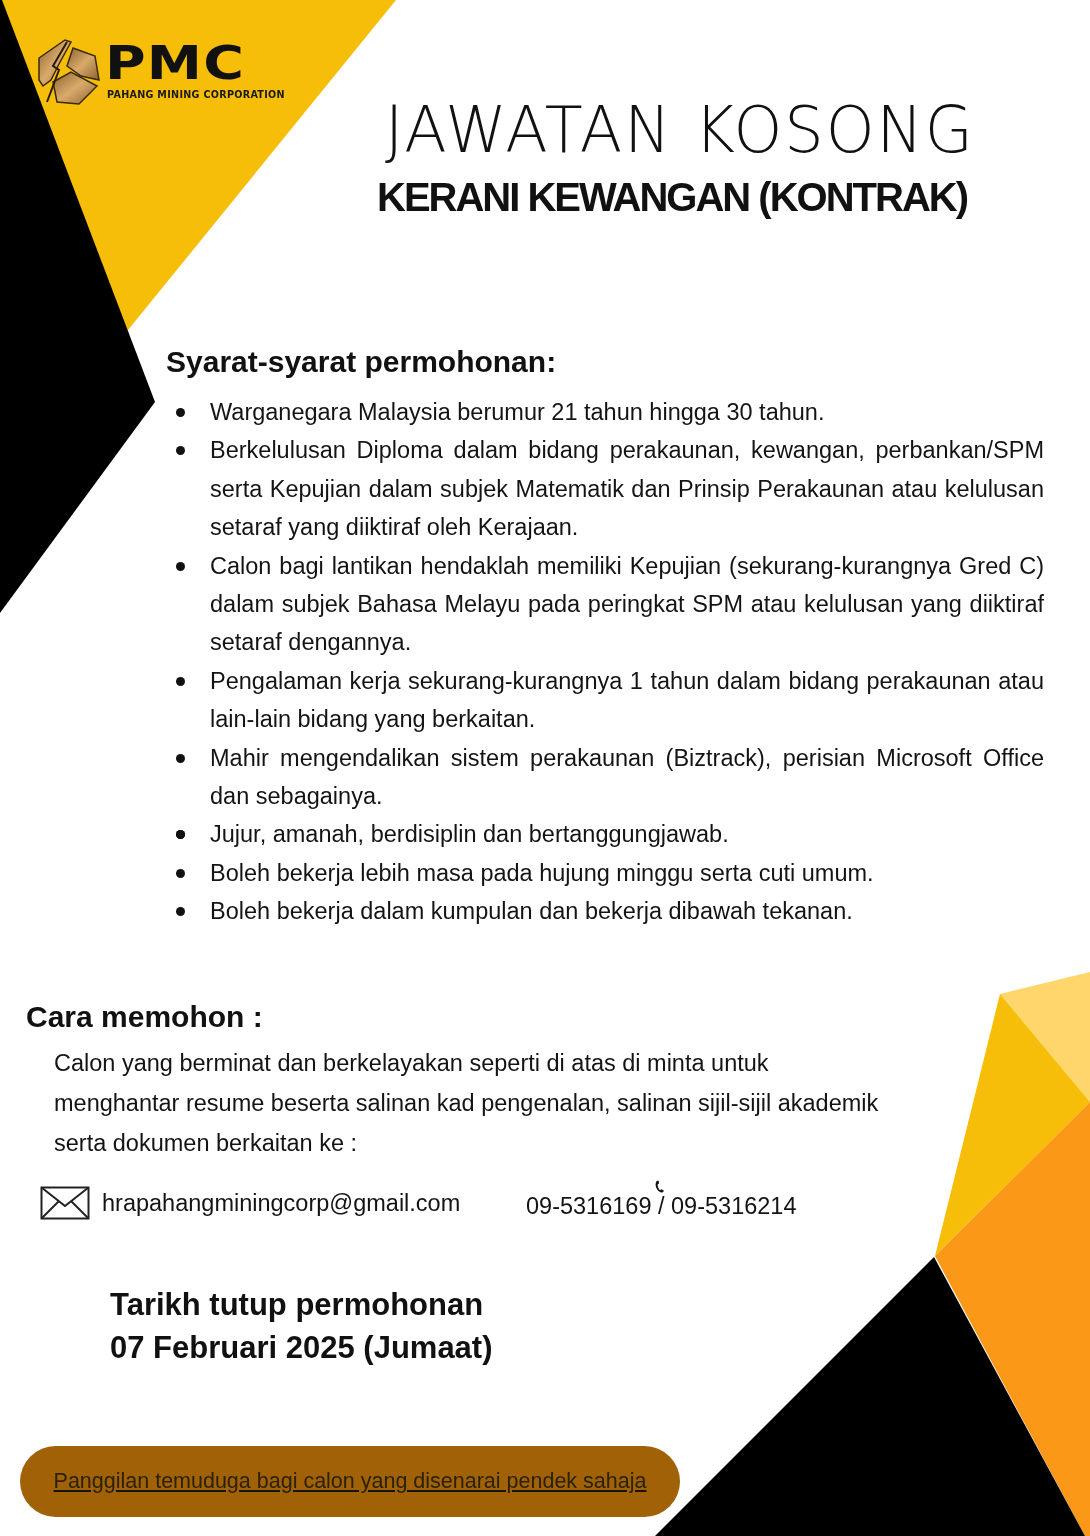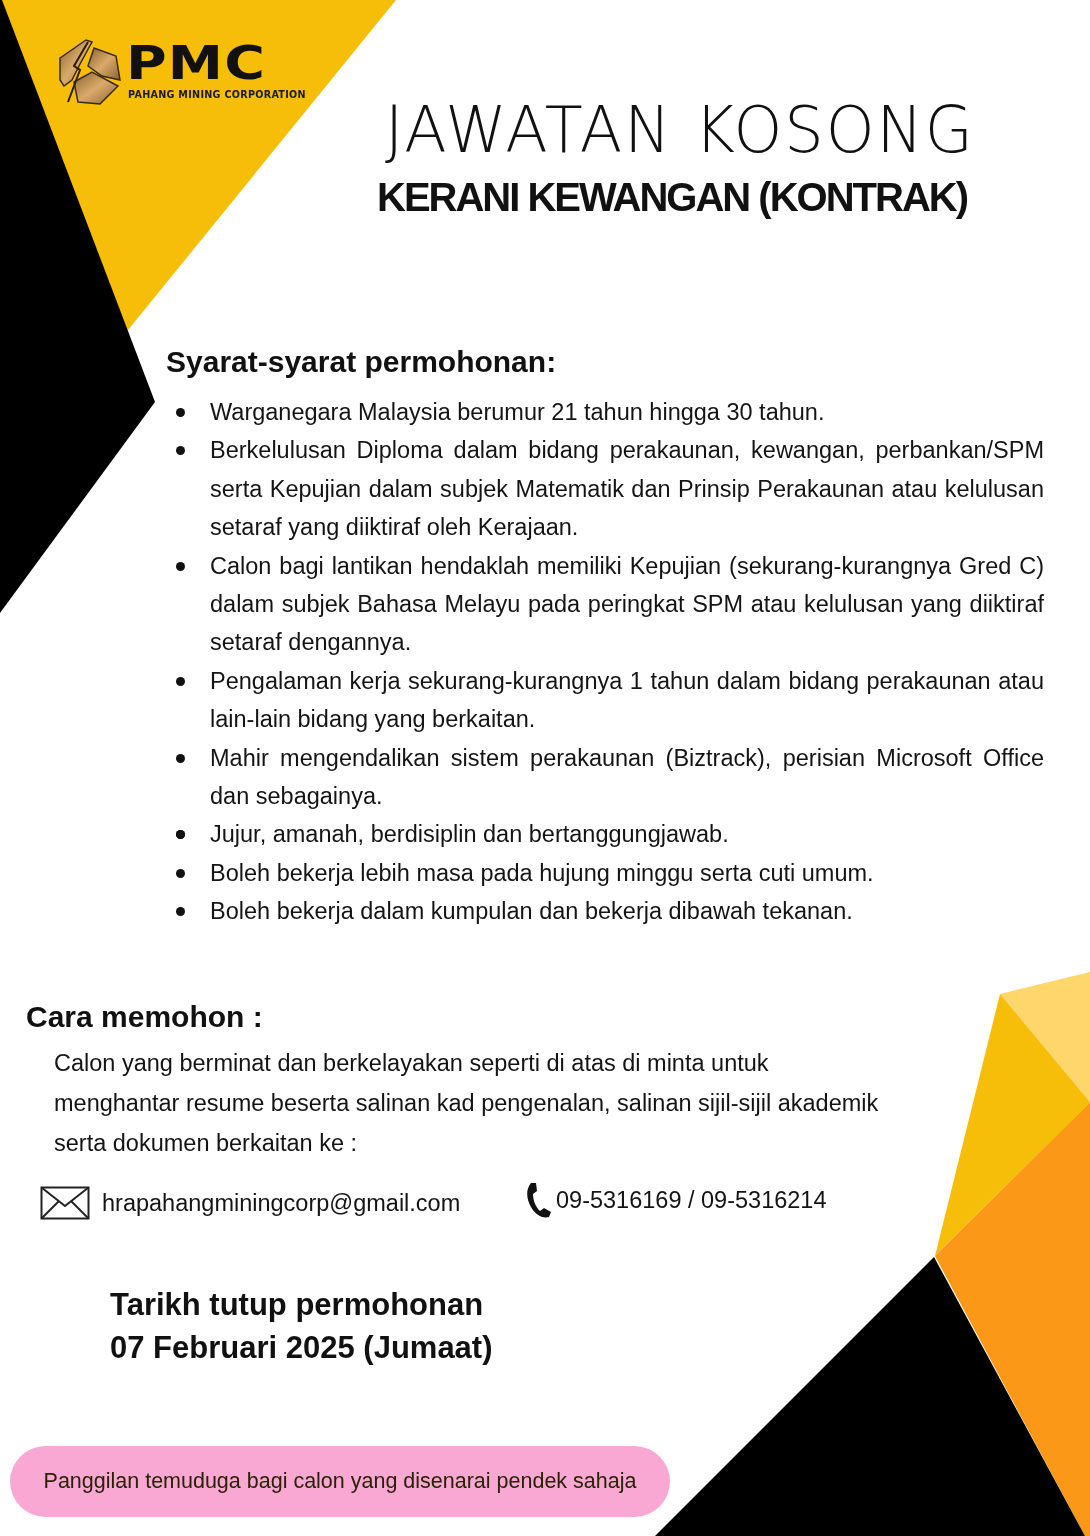--- a/index.html
+++ b/index.html
@@ -5,46 +5,46 @@
     html, body { margin: 0; padding: 0; }
     body {
       width: 1090px; height: 1536px; position: relative; overflow: hidden;
       background: #ffffff;
       font-family: "Liberation Sans", "DejaVu Sans", sans-serif;
       color: #141414;
     }
     .bg { position: absolute; left: 0; top: 0; width: 1090px; height: 1536px; z-index: 0; }
     .layer { position: absolute; z-index: 2; }
 
-    .logo { left: 58px; top: 36px; width: 250px; height: 72px; }
+    .logo { left: 37px; top: 36px; width: 250px; height: 72px; }
     .logo-emblem { position: absolute; left: 0; top: 0; width: 66px; height: 72px; }
     .logo-text { position: absolute; left: 68px; top: 2px; font-family: "DejaVu Sans", sans-serif; font-weight: 900; font-size: 47px; letter-spacing: 1px; color: #111; line-height: 50px; transform: scaleX(1.18); transform-origin: left; }
     .logo-sub { position: absolute; left: 70px; top: 53px; font-family: "DejaVu Sans", sans-serif; font-weight: bold; font-size: 9.6px; letter-spacing: 0.3px; color: #1a1a1a; white-space: nowrap; }
 
     .title { left: 330px; top: 92px; width: 700px; text-align: center; font-family: "DejaVu Sans", sans-serif; font-weight: 200; font-size: 64px; letter-spacing: 2px; color: #111; line-height: 76px; transform: scaleX(0.97); }
     .subtitle { left: 322px; top: 172px; width: 700px; text-align: center; font-family: "Liberation Sans", sans-serif; font-weight: bold; font-size: 40px; letter-spacing: -2px; color: #111; line-height: 50px; }
 
     .req-heading { left: 166px; top: 340px; font-weight: bold; font-size: 30px; color: #111; line-height: 44px; }
     .req-list { left: 166px; top: 393px; width: 878px; margin: 0; padding: 0; list-style: none; }
     .req-list li { position: relative; padding-left: 44px; font-size: 23.5px; line-height: 38.4px; text-align: justify; color: #141414; }
     .req-list li .dot { position: absolute; left: 10px; top: 15px; width: 9px; height: 9px; border-radius: 50%; background: #111; }
 
     .apply-heading { left: 26px; top: 995px; font-weight: bold; font-size: 30px; color: #111; line-height: 44px; }
     .apply-body { left: 26px; top: 1043px; width: 840px; font-size: 23.5px; line-height: 40px; color: #141414; margin-left: 28px; }
 
     .contact-email { left: 40px; top: 1183px; height: 40px; display: flex; align-items: center; }
     .contact-email .icon { width: 50px; height: 34px; }
     .contact-email .txt { margin-left: 12px; font-size: 23.5px; color: #141414; }
-    .contact-phone { left: 522px; top: 1180px; height: 40px; display: flex; align-items: center; }
+    .contact-phone { left: 522px; top: 1180px; height: 40px; display: flex; align-items: center; flex-direction: column; }
     .contact-phone .icon { width: 30px; height: 38px; }
     .contact-phone .txt { margin-left: 4px; font-size: 23.5px; color: #141414; }
 
     .deadline { left: 110px; top: 1283px; font-weight: bold; font-size: 31px; line-height: 43px; color: #111; }
 
-    .pill { left: 10px; top: 1446px; width: 660px; height: 71px; border-radius: 36px; background: #f9a8d4; display: flex; align-items: center; justify-content: center; }
+    .pill { left: 20px; top: 1446px; width: 660px; height: 71px; border-radius: 36px; background: #a16207; display: flex; align-items: center; justify-content: center; text-decoration: underline; }
     .pill span { font-size: 21.5px; color: #2a2106; }
   </style>
 </head>
 <body>
 
 <svg class="bg" viewBox="0 0 1090 1536" xmlns="http://www.w3.org/2000/svg">
 
   <polygon points="0,0 396,0 128,330 0,330" fill="#F6BE08"></polygon>
 
   <polygon points="0,0 2,0 155,402 0,613" fill="#000000"></polygon>

